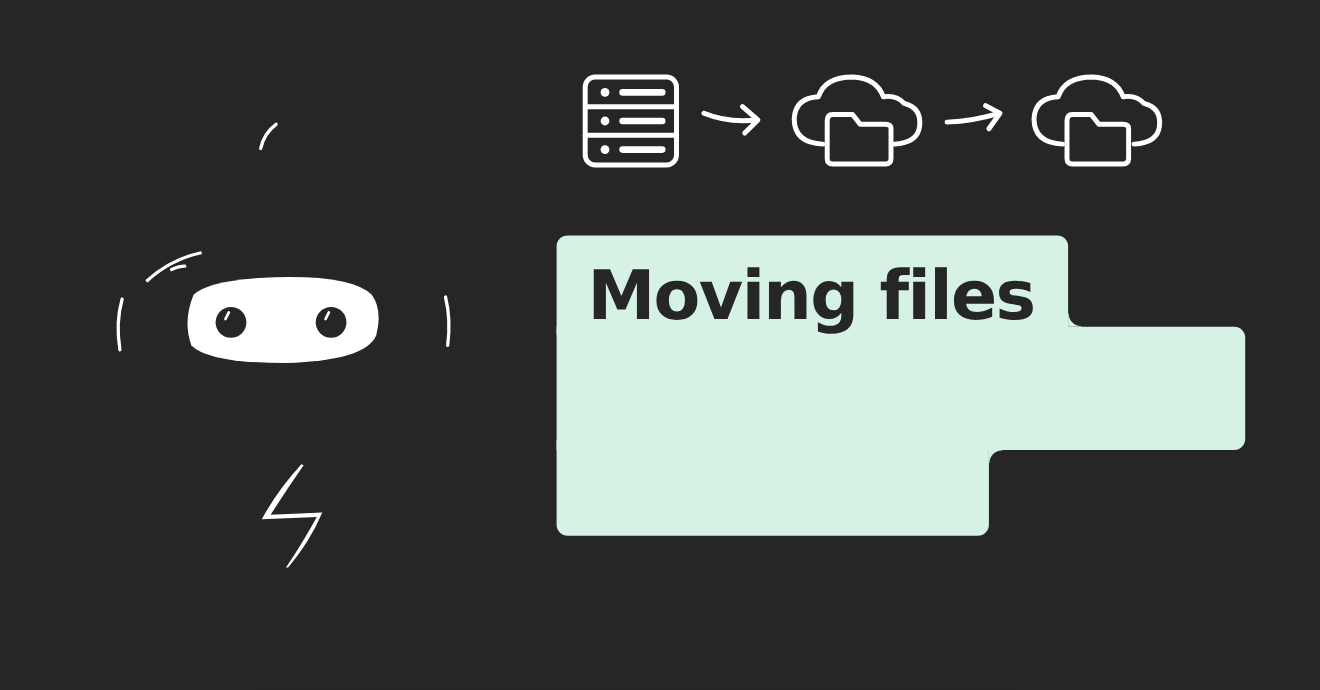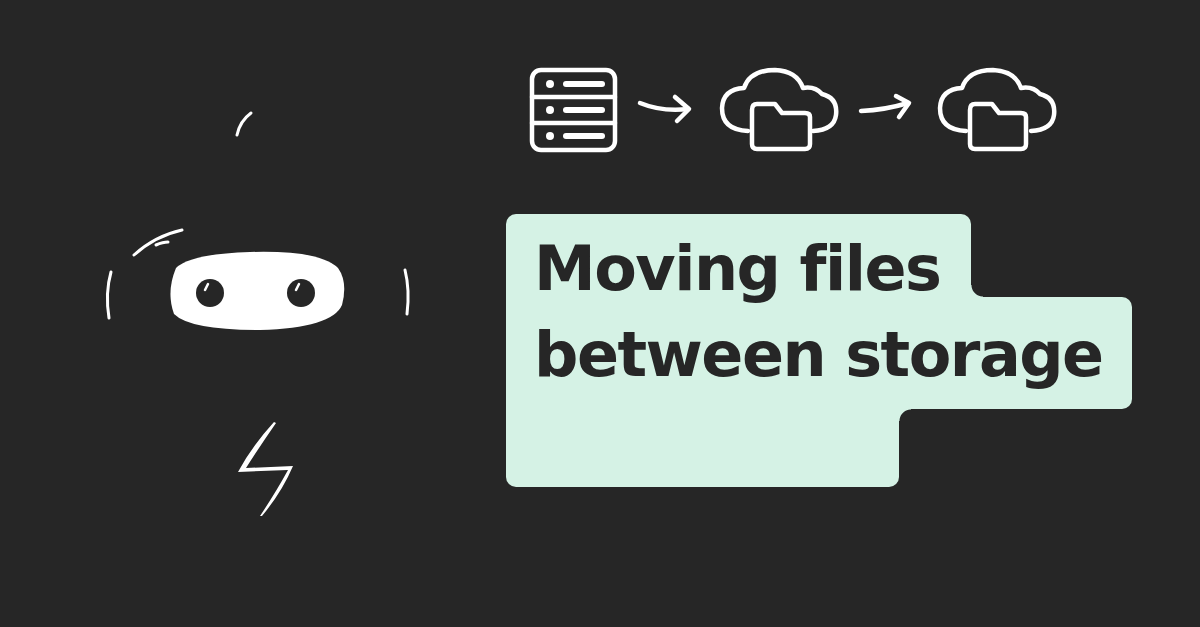--- a/index.html
+++ b/index.html
@@ -43,20 +43,21 @@
       left: 534px;
       top: 226px;
       margin: 0;
       color: #262626;
       font-family: "DejaVu Sans", sans-serif;
       font-weight: bold;
       font-size: 62px;
       line-height: 86px;
       letter-spacing: -1.5px;
       white-space: nowrap;
+      text-align: center;
     }
     #headline span { display: block; }
   </style>
 </head>
 <body>
 
 <svg id="mascot" class="abs" viewBox="90 100 340 430" xmlns="http://www.w3.org/2000/svg">
   <g fill="none" stroke="#ffffff" stroke-linecap="round">
 
     <path d="M251 113 Q240 121 237 135" stroke-width="3"></path>
@@ -123,14 +124,13 @@
 <div id="headline-highlight">
   <div id="hl-1" class="hl"></div>
   <div id="hl-2" class="hl"></div>
   <div id="hl-3" class="hl"></div>
   <div id="notch-a" class="notch"></div>
   <div id="notch-b" class="notch"></div>
 </div>
 
 <h1 id="headline">
   <span>Moving files</span>
-  <span>between storage</span>
 </h1>
 
 </body></html>

